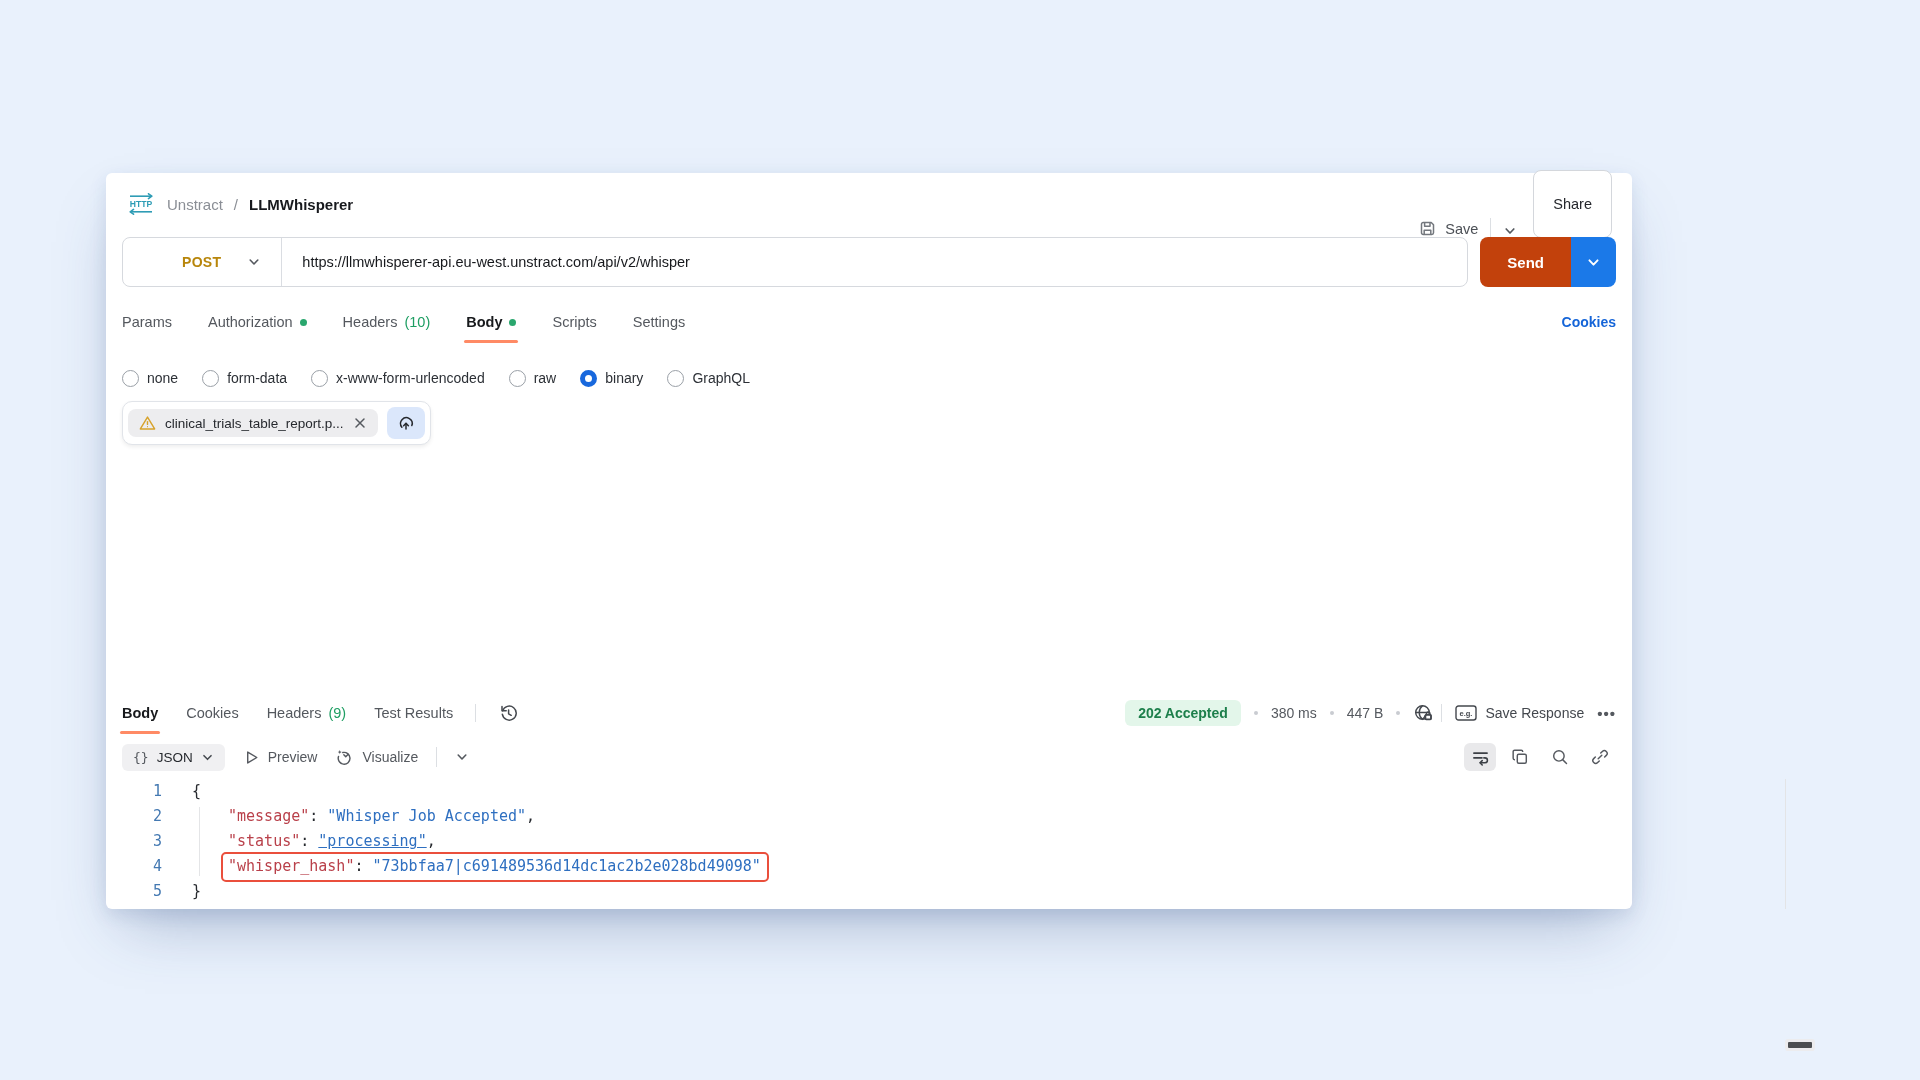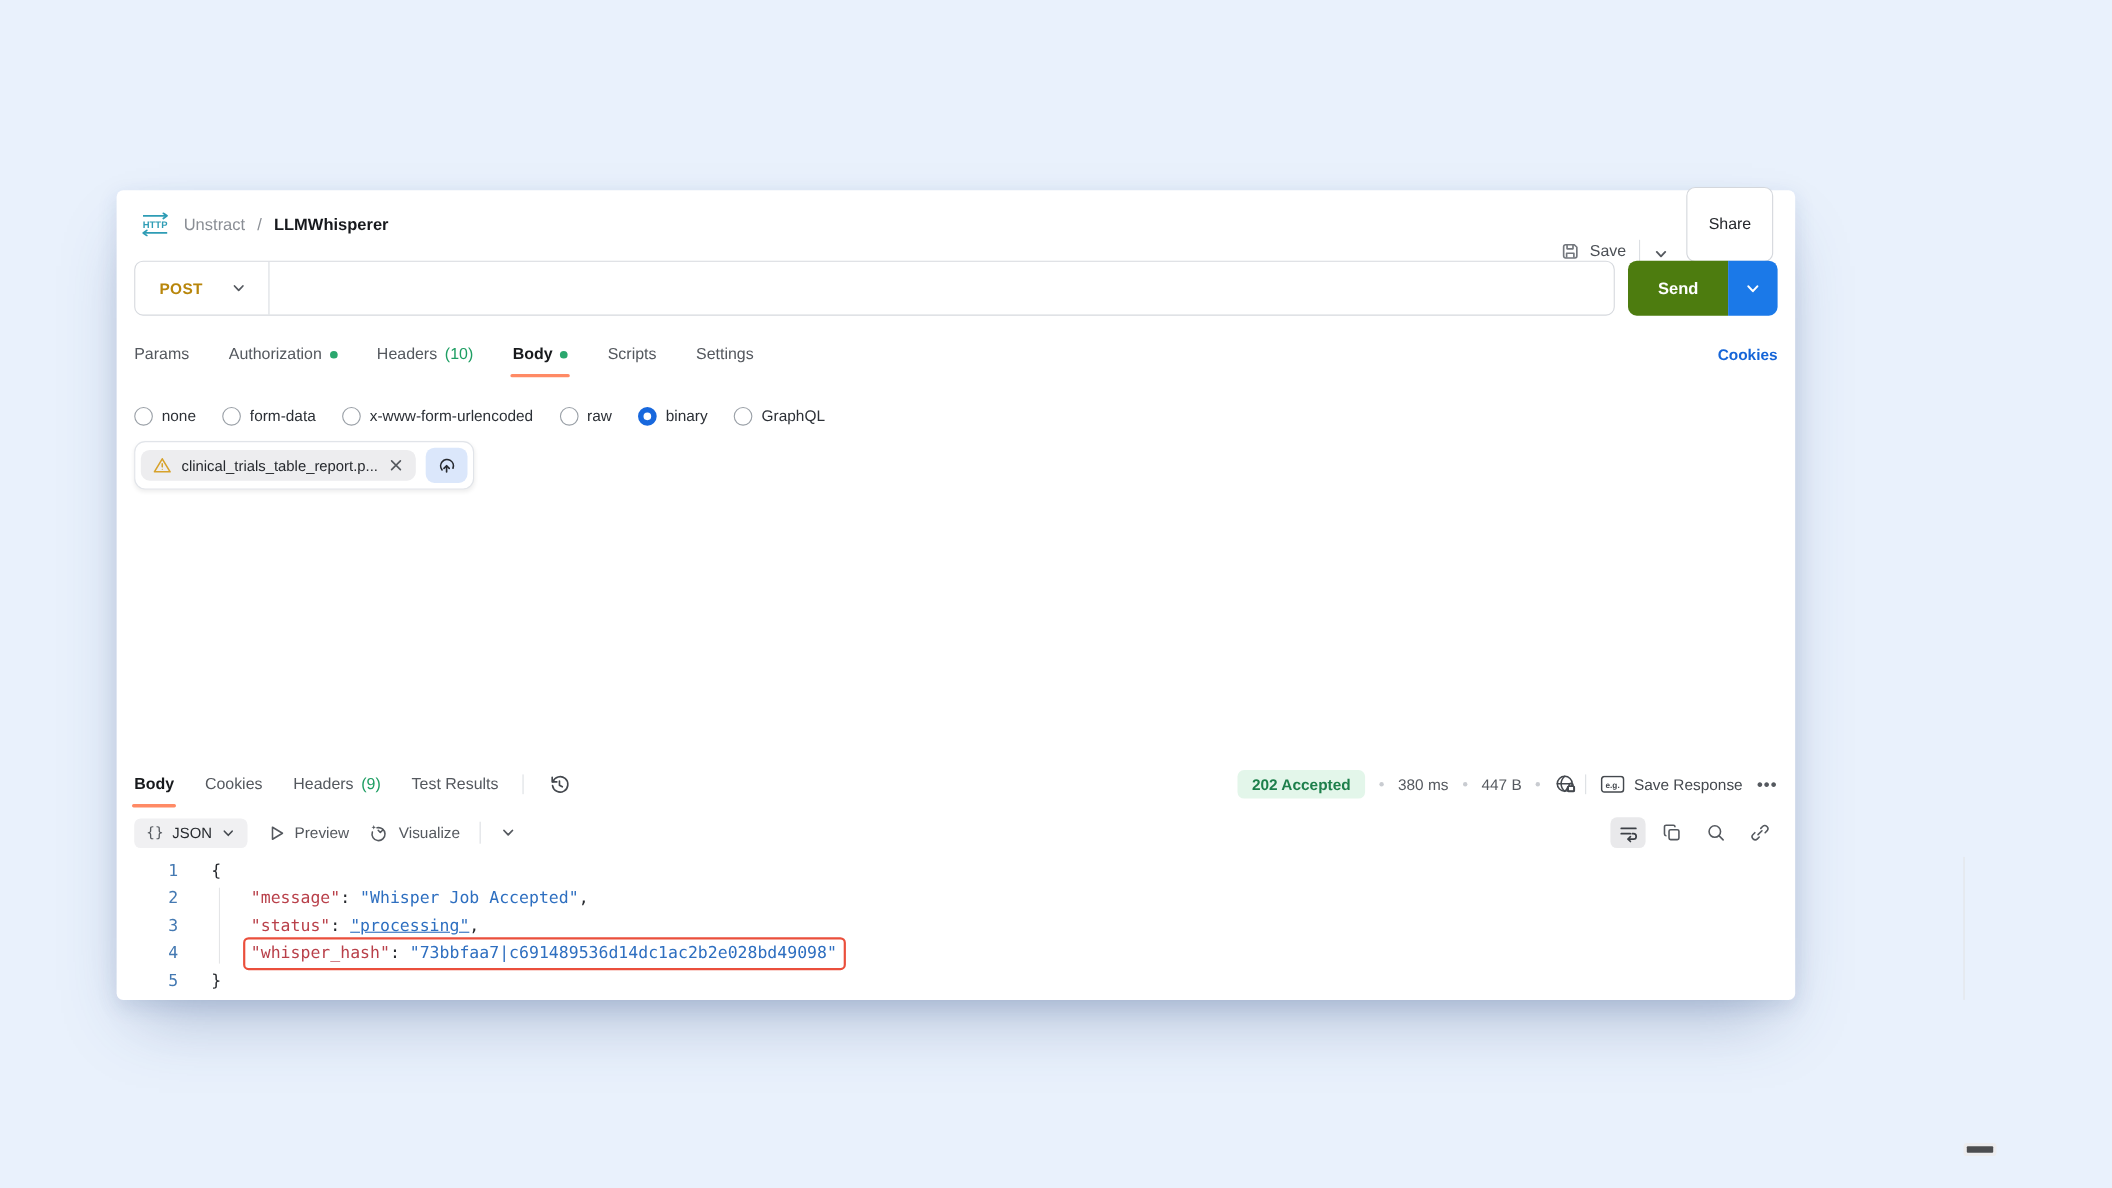--- a/index.html
+++ b/index.html
@@ -30,29 +30,29 @@
     border:1px solid #d4d7dc; border-radius:8px; background:#fff;
     padding:25px 19px; font-size:14.5px; color:#26282d; cursor:pointer;
     font-family:"Liberation Sans", sans-serif;
   }
   .share { margin-left:16px; }
 
   
   .reqbar { top:64px; height:50px; }
   .urlbox {
     flex:1; height:50px; border:1px solid #d6d9de; border-radius:8px;
-    display:flex; align-items:center; background:#fff;
+    display:flex; align-items:center; background:#fff;padding-left:37px;
   }
   .method { display:flex; align-items:center; gap:26px; padding:0 20px 0 22px; cursor:pointer; }
   .method-label { font-weight:700; font-size:14px; letter-spacing:.3px; color:#b8860b; }
   .urlbox .vdiv { height:48px; background:#dadde2; }
   .url-text { padding:0 20px; font-size:14.5px; color:#17191d; flex:1; white-space:nowrap; overflow:hidden; }
   .send { margin-left:12px; display:flex; height:50px; cursor:pointer; }
   .send-main {
-    background:#4d7c0f; color:#fff; font-weight:700; font-size:15px;
+    background:#c2410c; color:#fff; font-weight:700; font-size:15px;
     display:flex; align-items:center; padding:0 27px; border-radius:8px 0 0 8px;
   }
   .send-caret {
     width:45px; background:#1b79e8; border-radius:0 8px 8px 0;
     display:flex; align-items:center; justify-content:center;
   }
 
   
   .tabs { top:128px; height:42px; gap:36px; }
   .tab { position:relative; height:42px; display:flex; align-items:center; gap:7px;
@@ -179,20 +179,21 @@
 
   <div class="row reqbar">
     <div class="urlbox">
       <div class="method">
         <span class="method-label">POST</span>
         <svg width="14" height="14" viewBox="0 0 14 14" fill="none" stroke="#55595f" stroke-width="1.6" stroke-linecap="round" stroke-linejoin="round">
             <path d="M3.2 5l3.8 4 3.8-4"></path>
           </svg>
       </div>
       <span class="vdiv"></span>
+      <div class="url-text">https://llmwhisperer-api.eu-west.unstract.com/api/v2/whisper</div>
     </div>
     <div class="send">
       <div class="send-main">Send</div>
       <div class="send-caret">
         <svg width="15" height="15" viewBox="0 0 14 14" fill="none" stroke="#ffffff" stroke-width="1.8" stroke-linecap="round" stroke-linejoin="round">
             <path d="M3.2 5l3.8 4 3.8-4"></path>
           </svg>
       </div>
     </div>
   </div>

